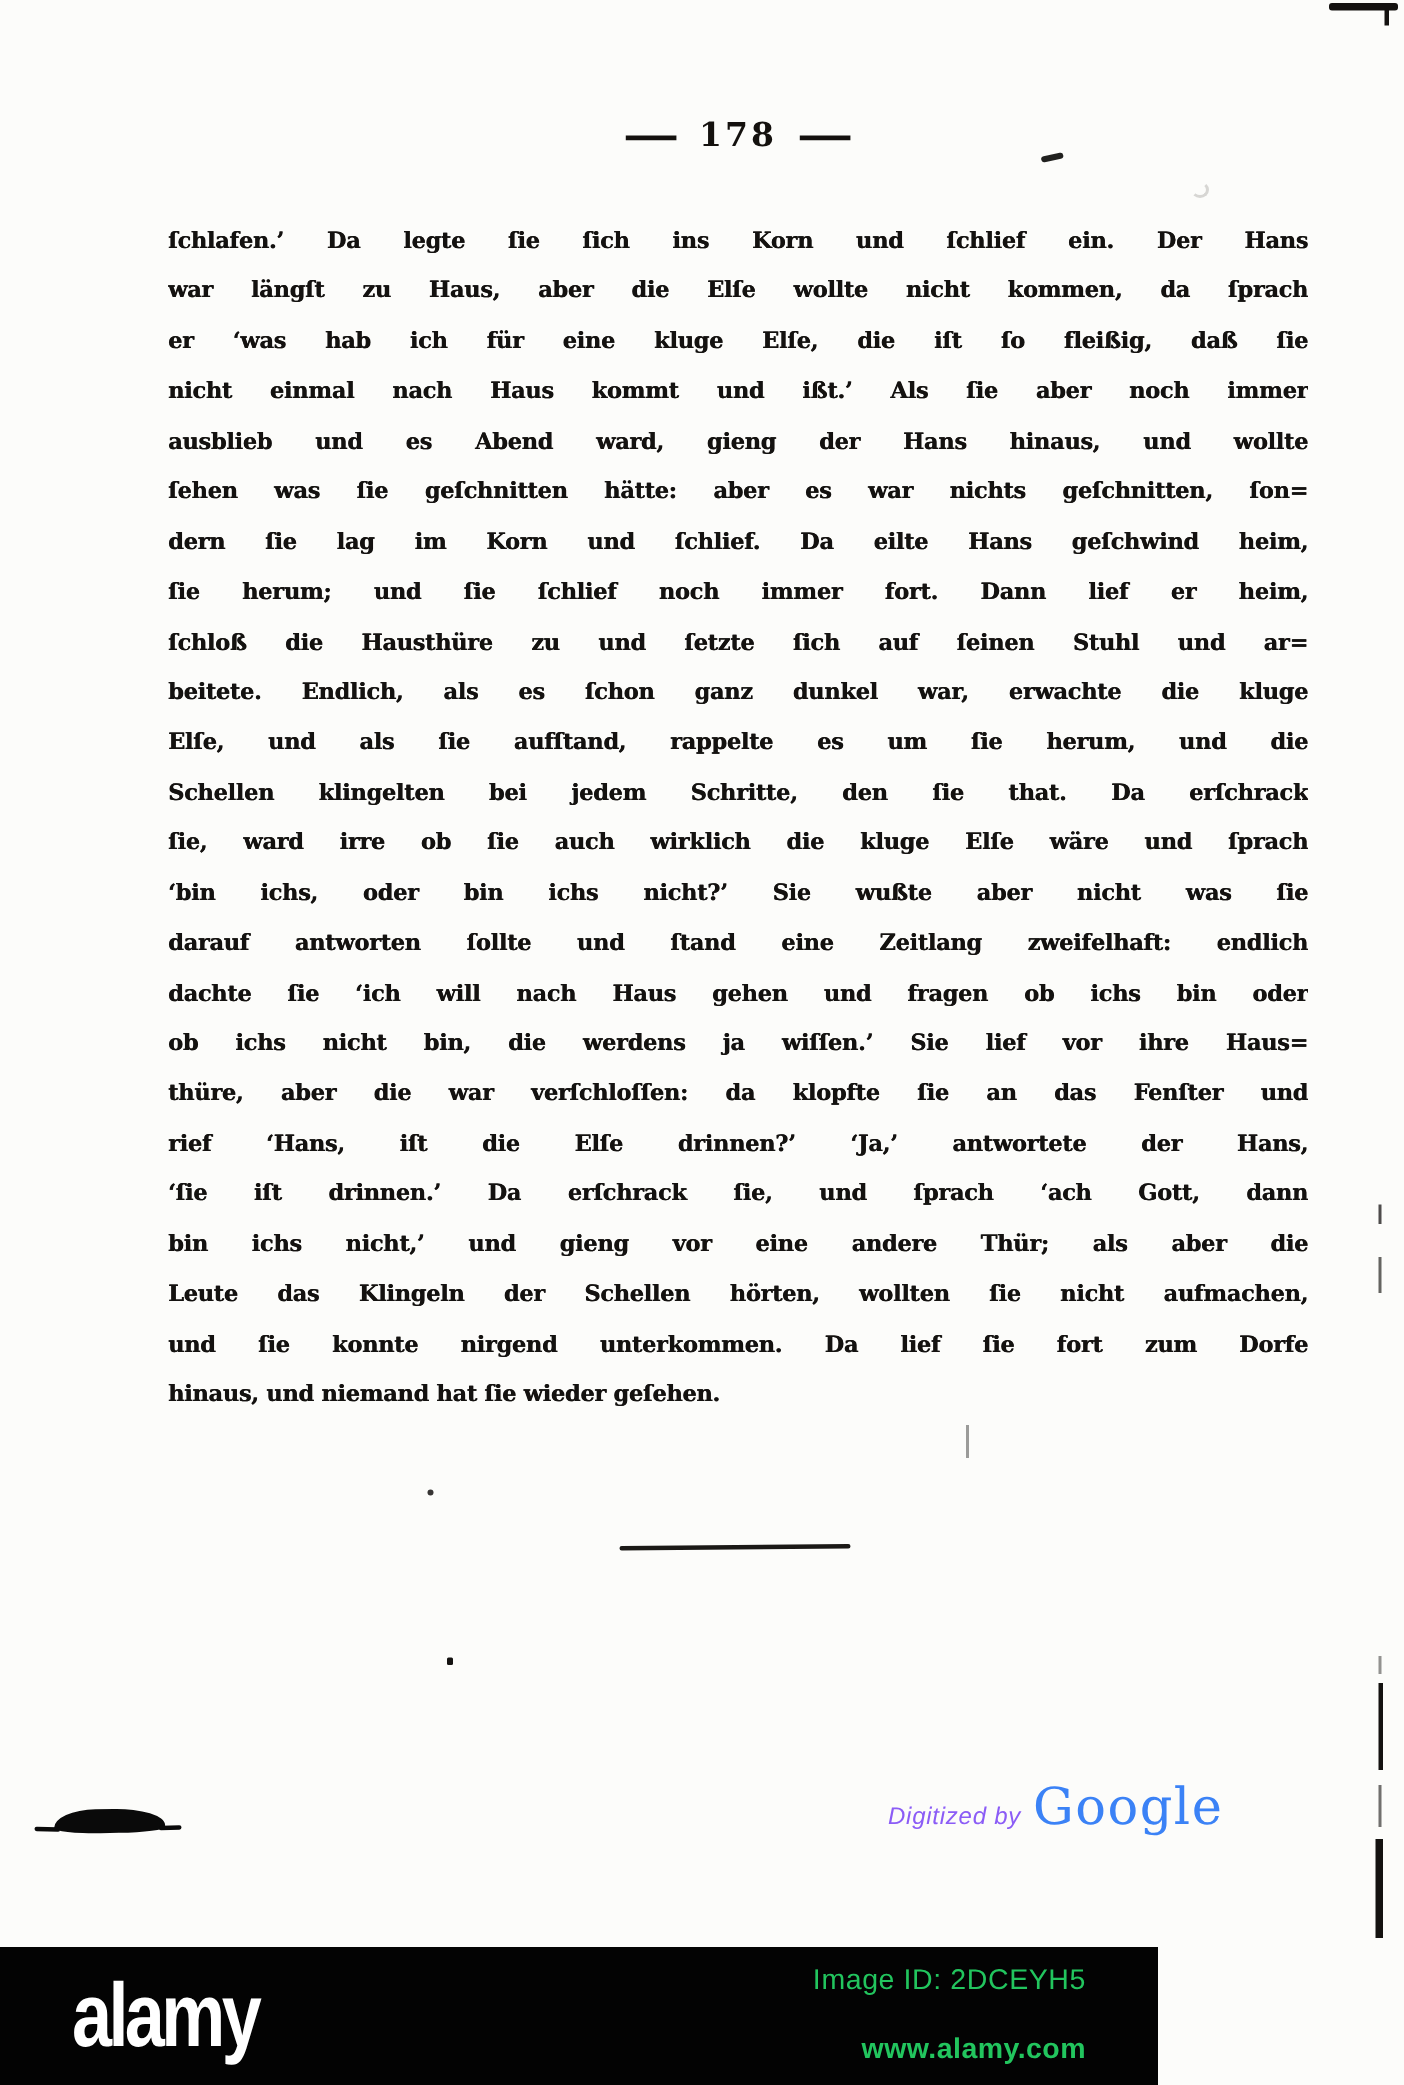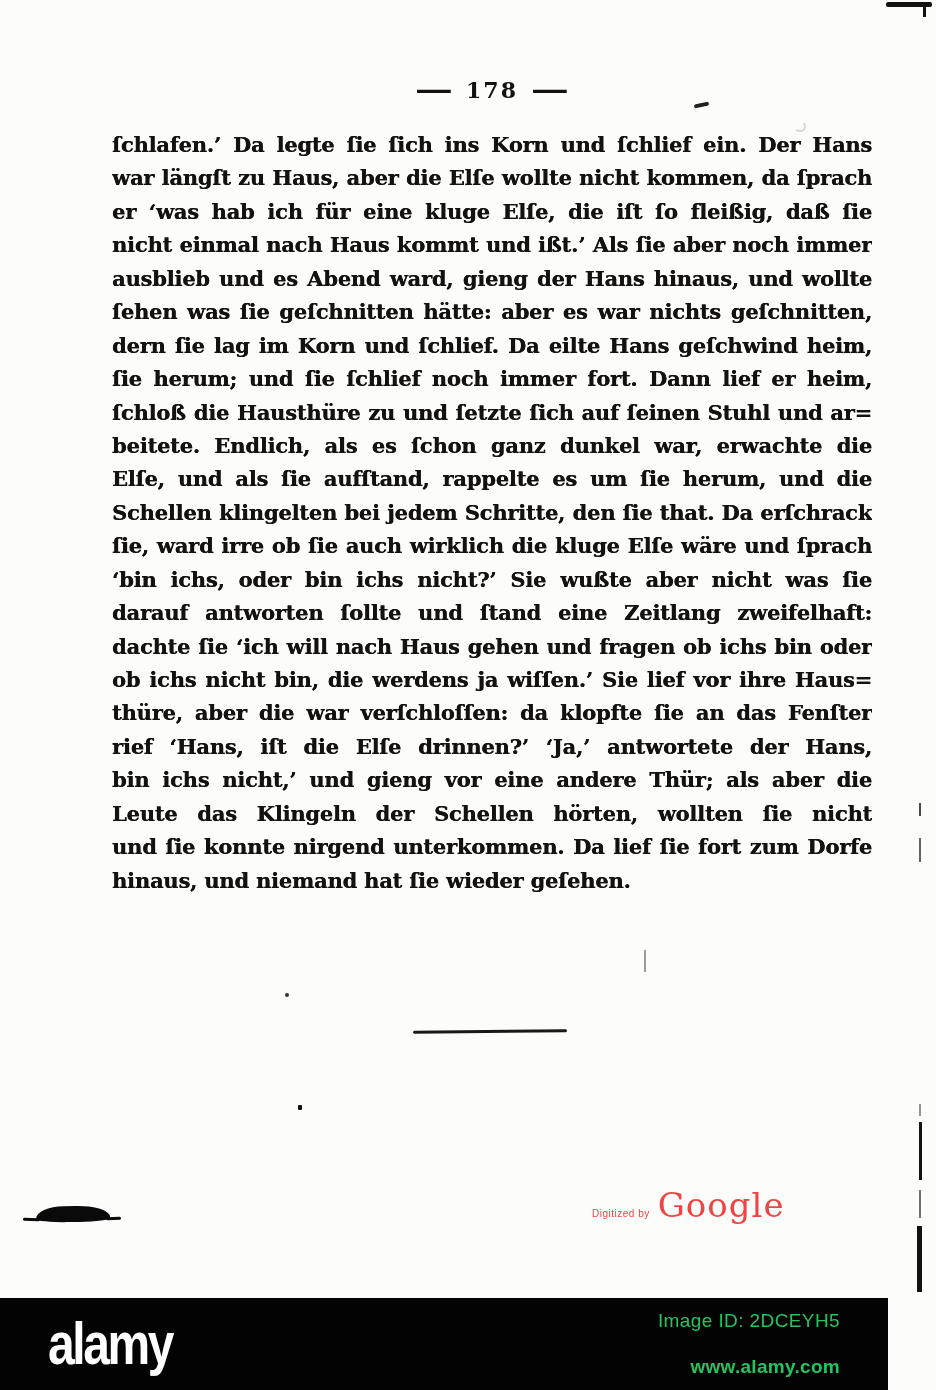--- a/index.html
+++ b/index.html
@@ -4,32 +4,32 @@
 <style>
   html,body{margin:0;padding:0;background:#e8e8e8;}
   .stage{position:relative;width:936px;height:1390px;overflow:hidden;background:#fcfcfa;margin:0 auto;}
   
   .scan{position:absolute;left:0;top:0;width:936px;height:1298px;background:#fcfcfa;}
 
   .header{position:absolute;left:112px;top:76px;width:760px;display:flex;justify-content:center;align-items:center;gap:18px;color:#14110e;}
   .hdash{display:inline-block;font-family:"DejaVu Serif",serif;font-weight:700;font-size:28px;transform:scaleX(1.35);line-height:1;}
   .pnum{font-family:"DejaVu Serif",serif;font-weight:700;font-size:22px;line-height:1;letter-spacing:2px;}
 
-  .body-text{position:absolute;left:112px;top:128px;width:760px;color:#141210;
-    font-family:"DejaVu Serif",serif;font-weight:700;font-size:21px;letter-spacing:-0.2px;
+  .body-text{position:absolute;left:112px;top:144px;width:760px;color:#141210;
+    font-family:"DejaVu Serif",serif;font-weight:700;font-size:15px;letter-spacing:-0.2px;
     text-shadow:0.3px 0 0 currentColor;}
   .tl{height:33.45px;line-height:33.45px;text-align:justify;text-align-last:justify;overflow:hidden;}
   .tl.last{text-align-last:left;}
 
   .rule{position:absolute;left:413px;top:1030px;width:154px;height:3px;background:#1b1916;border-radius:2px;transform:rotate(-0.5deg);}
 
   
   .google{position:absolute;left:592px;top:1188px;display:flex;align-items:baseline;gap:8px;}
-  .dig{font-family:"Liberation Sans",sans-serif;font-size:10px;color:#ef4444;letter-spacing:0.5px;}
-  .goo{font-family:"DejaVu Serif",serif;font-size:34px;color:#ef4444;letter-spacing:1px;line-height:1;}
+  .dig{font-family:"Liberation Sans",sans-serif;font-size:16px;color:#8b5cf6;letter-spacing:0.5px;font-style:italic;}
+  .goo{font-family:"DejaVu Serif",serif;font-size:34px;color:#3b82f6;letter-spacing:1px;line-height:1;}
 
   
   .art{position:absolute;background:#141210;}
   .smudge{position:absolute;left:36px;top:1206px;width:74px;height:16px;background:#0a0a0a;
     border-radius:45% 55% 50% 50% / 90% 85% 25% 30%;transform:rotate(-1deg);}
   .smudge-tl{position:absolute;left:23px;top:1218px;width:17px;height:3px;background:#0a0a0a;border-radius:2px;transform:rotate(2deg);}
   .smudge-tr{position:absolute;left:106px;top:1217px;width:15px;height:3px;background:#0a0a0a;border-radius:2px;transform:rotate(-2deg);}
   .hook-h{left:886px;top:2px;width:46px;height:5px;border-radius:2px;}
   .hook-v{left:923px;top:6px;width:3px;height:11px;}
   .dash-mark{left:694px;top:103px;width:15px;height:4px;border-radius:2px;transform:rotate(-12deg);background:#20201e;}
@@ -38,21 +38,21 @@
   .dot2{left:298px;top:1105px;width:4px;height:5px;border-radius:1px;}
   .tick-end{left:644px;top:950px;width:2px;height:22px;opacity:.5;background:#3a3a38;}
   .re-a{left:919px;top:803px;width:2px;height:13px;opacity:.75;}
   .re-b{left:919px;top:838px;width:2px;height:24px;opacity:.65;}
   .re-c{left:919px;top:1104px;width:2px;height:12px;opacity:.45;}
   .re-d{left:919px;top:1122px;width:3px;height:58px;}
   .re-e{left:919px;top:1190px;width:2px;height:28px;opacity:.6;}
   .re-f{left:917px;top:1226px;width:5px;height:66px;}
 
   
-  .alamy-bar{position:absolute;left:0;top:1298px;width:888px;height:92px;background:#030303;
+  .alamy-bar{position:absolute;left:0;top:1298px;width:772px;height:92px;background:#030303;
     display:flex;align-items:center;justify-content:space-between;box-sizing:border-box;padding:0 48px;}
   .alamy-logo{font-family:"Liberation Sans",sans-serif;font-weight:700;font-size:60px;color:#fff;
     letter-spacing:-3px;transform:scaleX(0.8);transform-origin:left center;line-height:1;}
   .bar-right{text-align:right;color:#22c55e;font-family:"Liberation Sans",sans-serif;}
   .image-id{font-size:19px;font-weight:400;letter-spacing:0.4px;margin-bottom:7px;}
   .alamy-url{font-size:19px;font-weight:700;letter-spacing:0.3px;margin-top:24px;}
 </style>
 </head>
 <body>
 
@@ -78,20 +78,21 @@
       <div class="tl">beitete. Endlich, als es ſchon ganz dunkel war, erwachte die kluge</div>
       <div class="tl">Elſe, und als ſie aufſtand, rappelte es um ſie herum, und die</div>
       <div class="tl">Schellen klingelten bei jedem Schritte, den ſie that. Da erſchrack</div>
       <div class="tl">ſie, ward irre ob ſie auch wirklich die kluge Elſe wäre und ſprach</div>
       <div class="tl">‘bin ichs, oder bin ichs nicht?’ Sie wußte aber nicht was ſie</div>
       <div class="tl">darauf antworten ſollte und ſtand eine Zeitlang zweifelhaft: endlich</div>
       <div class="tl">dachte ſie ‘ich will nach Haus gehen und fragen ob ichs bin oder</div>
       <div class="tl">ob ichs nicht bin, die werdens ja wiſſen.’ Sie lief vor ihre Haus=</div>
       <div class="tl">thüre, aber die war verſchloſſen: da klopfte ſie an das Fenſter und</div>
       <div class="tl">rief ‘Hans, iſt die Elſe drinnen?’ ‘Ja,’ antwortete der Hans,</div>
+      <div class="tl">‘ſie iſt drinnen.’ Da erſchrack ſie, und ſprach ‘ach Gott, dann</div>
       <div class="tl">bin ichs nicht,’ und gieng vor eine andere Thür; als aber die</div>
       <div class="tl">Leute das Klingeln der Schellen hörten, wollten ſie nicht aufmachen,</div>
       <div class="tl">und ſie konnte nirgend unterkommen. Da lief ſie fort zum Dorfe</div>
       <div class="tl last">hinaus, und niemand hat ſie wieder geſehen.</div>
     </div>
 
     <div class="rule"></div>
 
     <div class="google">
       <span class="dig">Digitized by</span>

